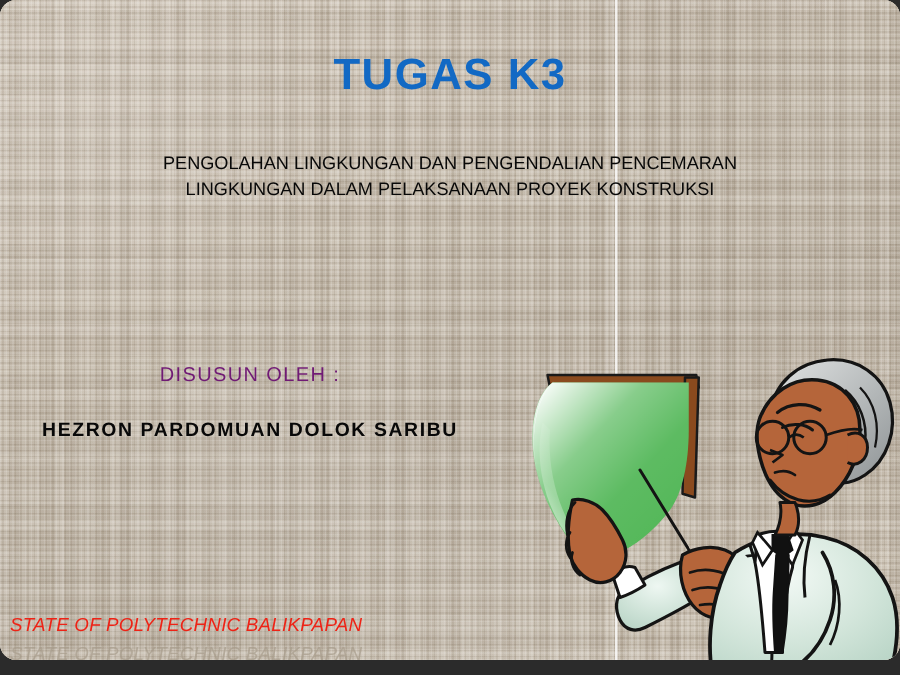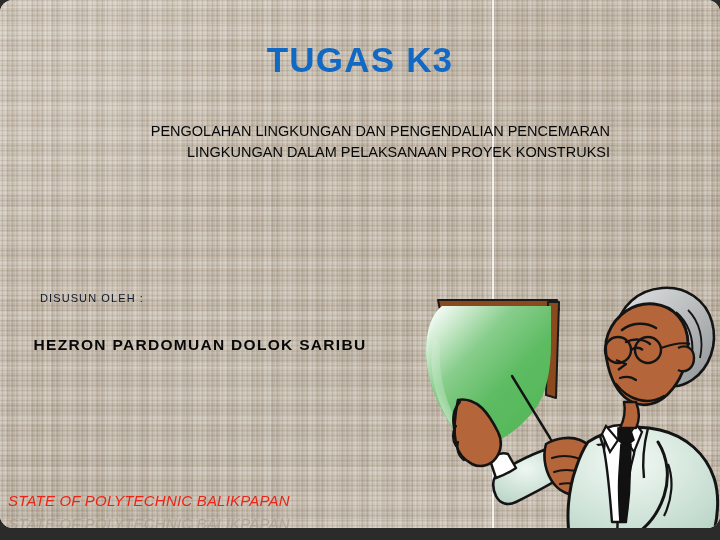--- a/index.html
+++ b/index.html
@@ -78,35 +78,35 @@
     font-size: 35px;
     font-weight: bold;
     letter-spacing: 1.2px;
     color: #1269c4;
   }
   #subtitle {
     position: absolute;
     left: 110px;
     top: 121px;
     width: 500px;
-    text-align: right;
+    text-align: center;
     font-size: 14.5px;
     font-weight: normal;
     line-height: 21px;
     color: #080808;
   }
   #disusun-label {
     position: absolute;
     left: 40px;
     top: 292px;
     width: 320px;
-    text-align: left;
-    font-size: 11px;
+    text-align: center;
+    font-size: 16px;
     letter-spacing: 1.1px;
-    color: #0f172a;
+    color: #701a75;
   }
   #author-name {
     position: absolute;
     left: 20px;
     top: 333px;
     width: 360px;
     text-align: center;
     font-size: 15.5px;
     font-weight: bold;
     letter-spacing: 1.3px;

